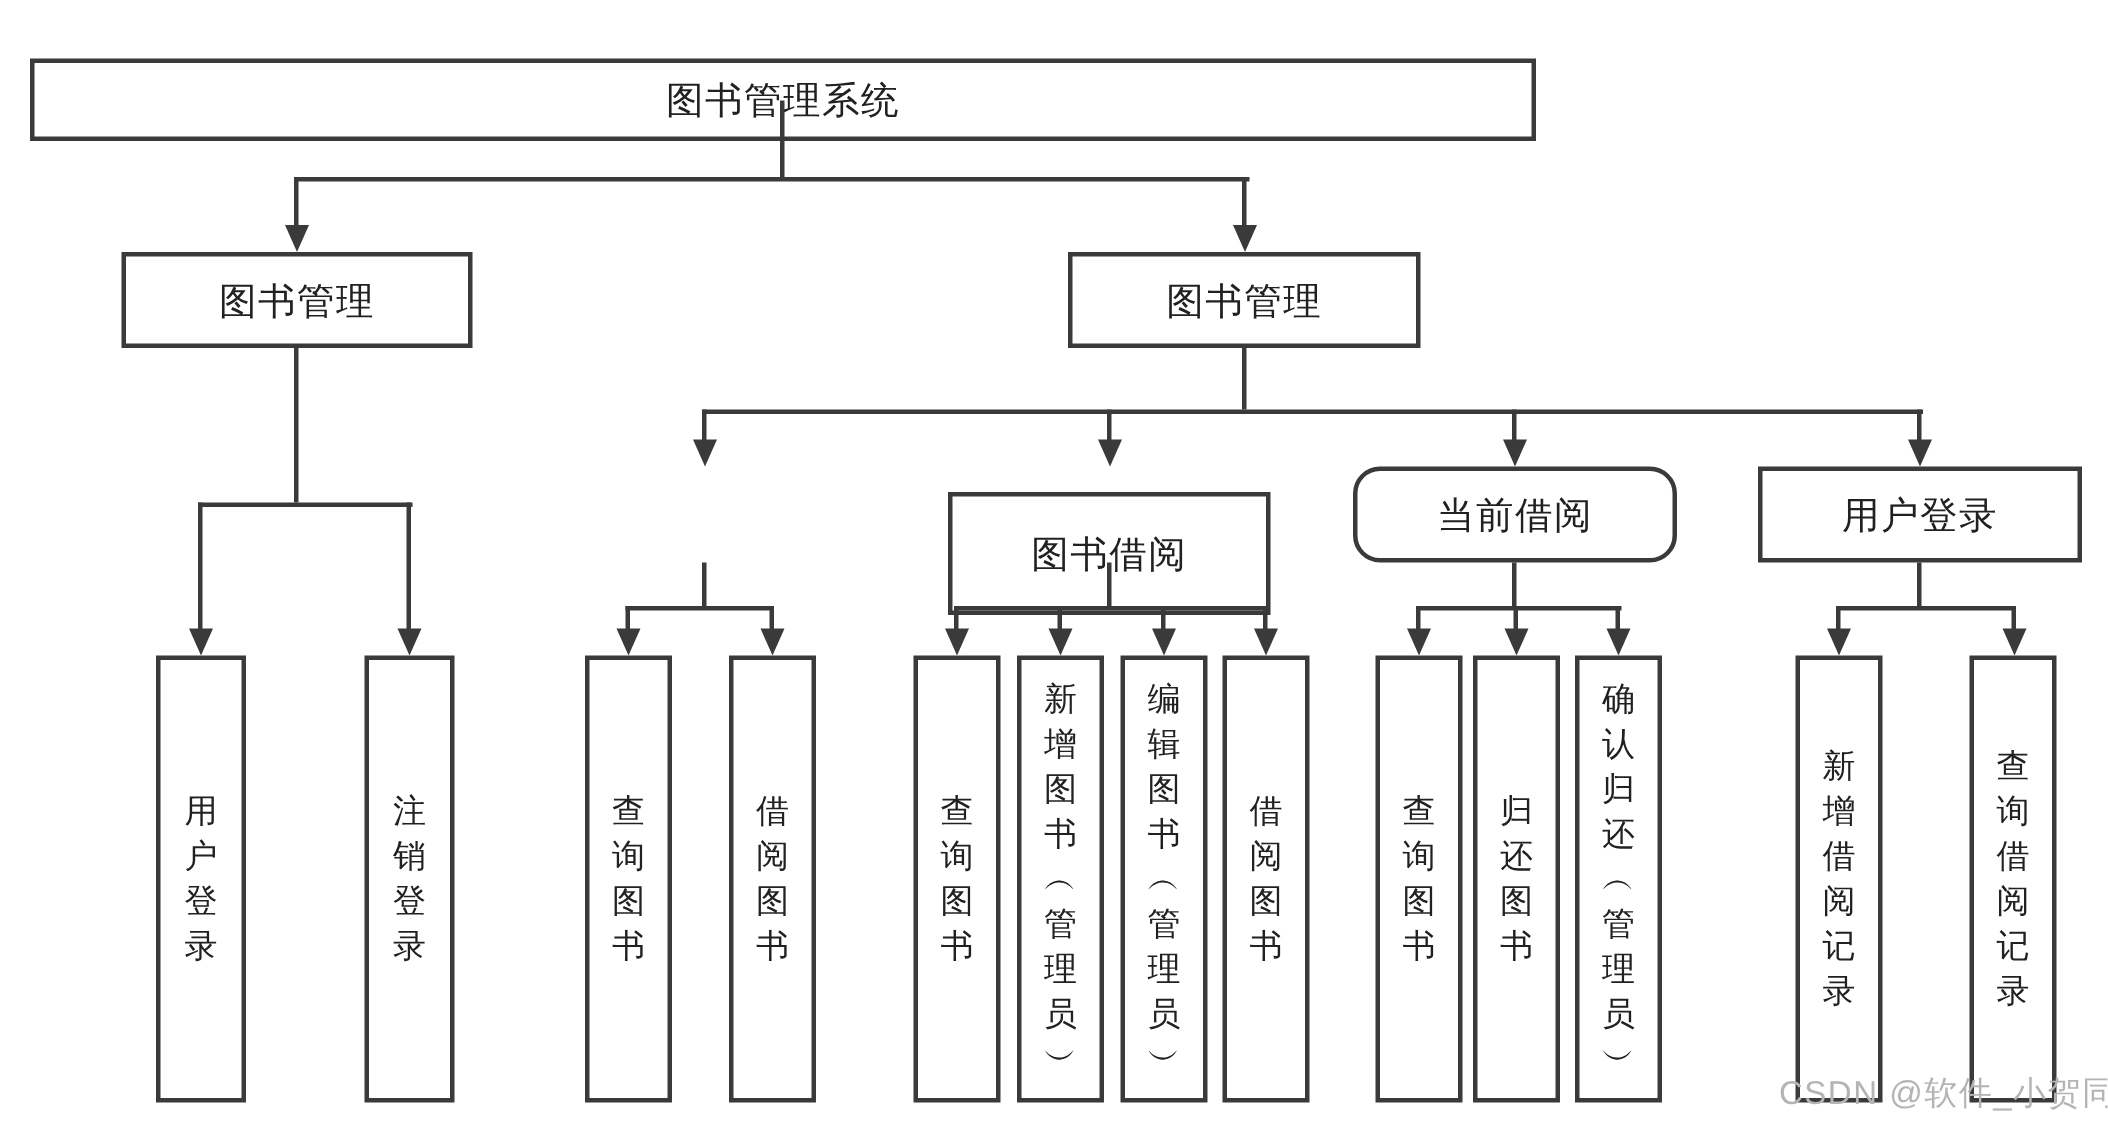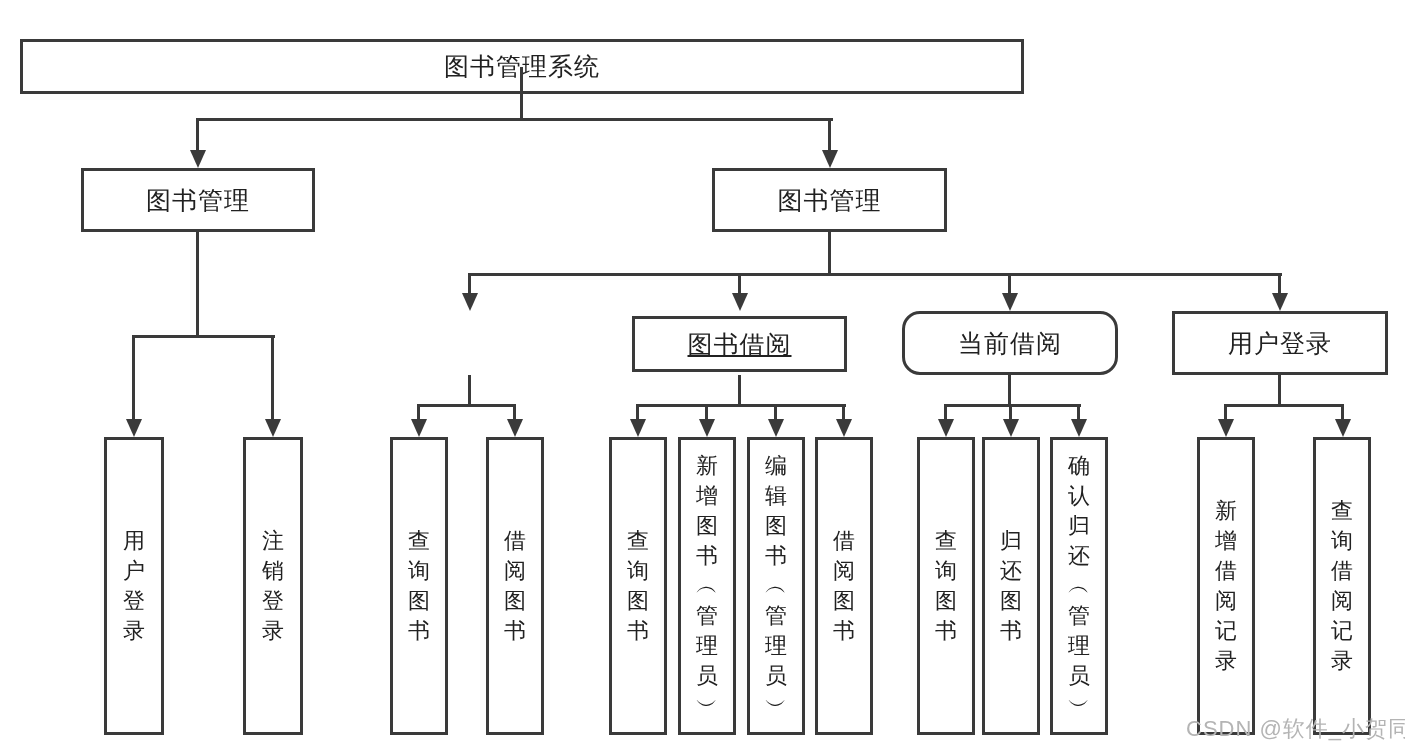--- a/index.html
+++ b/index.html
@@ -83,21 +83,21 @@
   <div class="line" style="left:468px; top:273px; width:814px; height:3px;"></div>
   <div class="line" style="left:468px; top:273px; width:3px; height:22px;"></div>
   <div class="arrow" style="left:462px; top:293px;"></div>
   <div class="line" style="left:738px; top:273px; width:3px; height:22px;"></div>
   <div class="arrow" style="left:732px; top:293px;"></div>
   <div class="line" style="left:1008px; top:273px; width:3px; height:22px;"></div>
   <div class="arrow" style="left:1002px; top:293px;"></div>
   <div class="line" style="left:1278px; top:273px; width:3px; height:22px;"></div>
   <div class="arrow" style="left:1272px; top:293px;"></div>
 
-  <div class="box" style="left:632px; top:316px; width:215px; height:56px;text-decoration:underline;">图书借阅</div>
+  <div class="box" style="left:632px; top:328px; width:215px; height:82px;">图书借阅</div>
   <div class="box" style="left:902px; top:311px; width:216px; height:64px;border-radius:18px;">当前借阅</div>
   <div class="box" style="left:1172px; top:311px; width:216px; height:64px;">用户登录</div>
 
   <div class="line" style="left:468px; top:375px; width:3px; height:29px;"></div>
   <div class="line" style="left:417px; top:404px; width:99px; height:3px;"></div>
   <div class="line" style="left:417px; top:404px; width:3px; height:17px;"></div>
   <div class="arrow" style="left:411px; top:419px;"></div>
   <div class="line" style="left:513px; top:404px; width:3px; height:17px;"></div>
   <div class="arrow" style="left:507px; top:419px;"></div>
 

